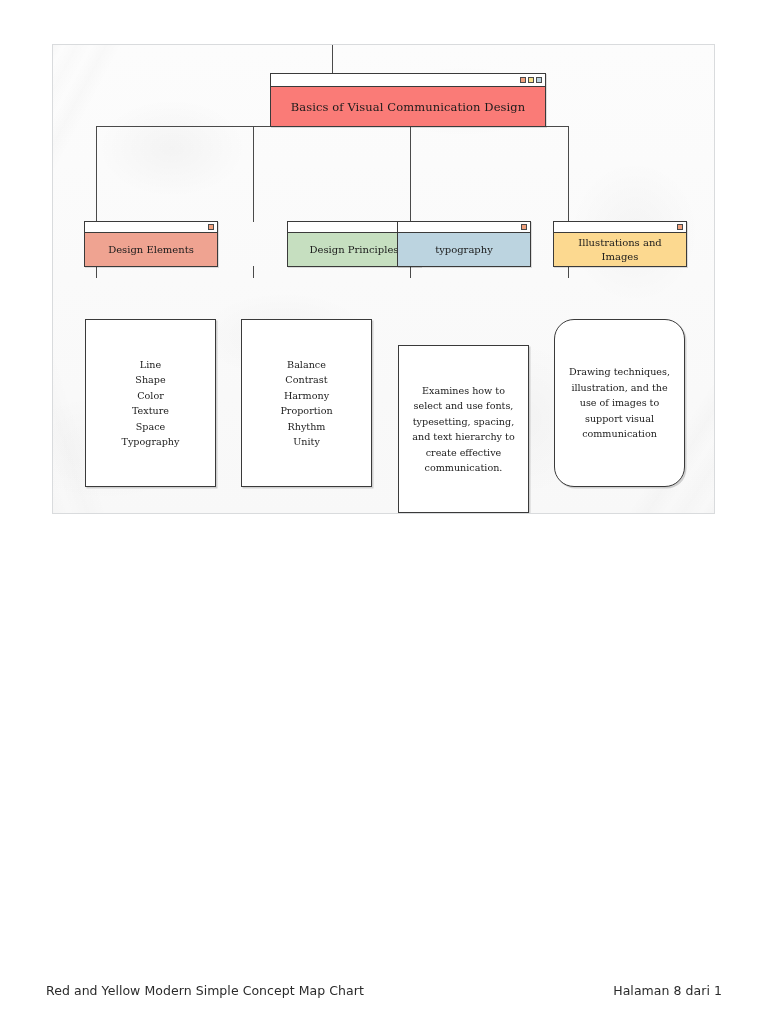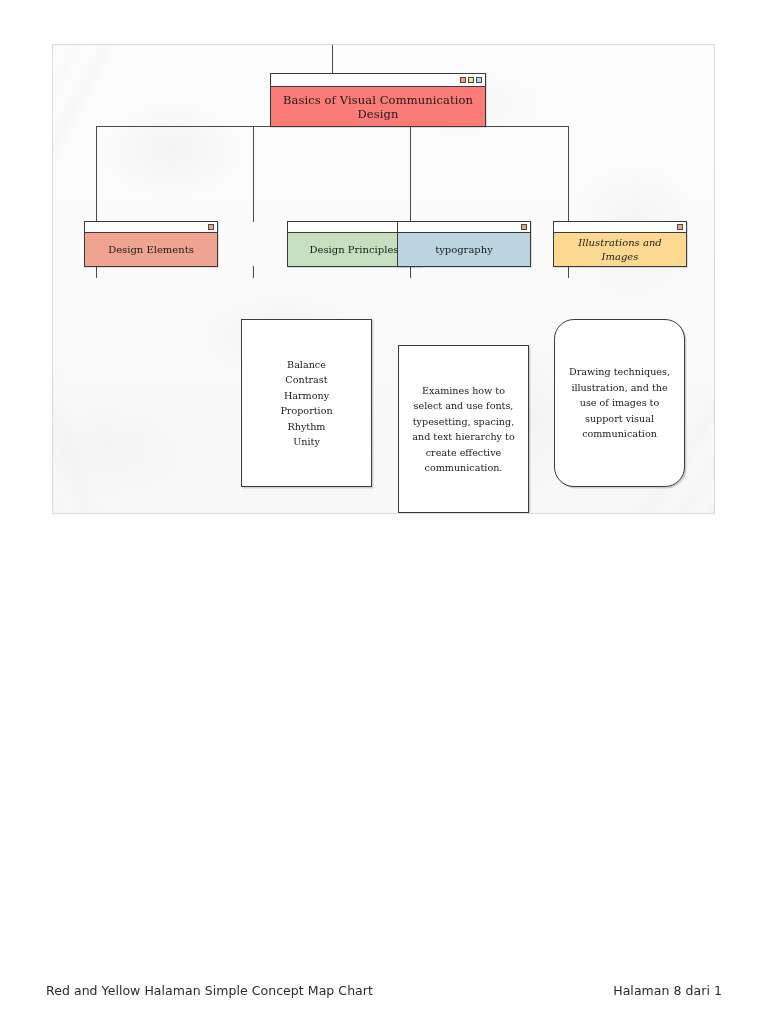--- a/index.html
+++ b/index.html
@@ -86,21 +86,21 @@
     text-align: center;
     box-sizing: border-box;
     font-family: "DejaVu Serif", "Liberation Serif", serif;
     color: #1b1b1b;
   }
 
   
   #node-root {
     left: 217px;
     top: 28px;
-    width: 216px;
+    width: 276px;
     height: 54px;
     z-index: 6;
   }
   #node-root .node-titlebar { height: 13px; }
   #node-root .node-body {
     height: calc(100% - 13px);
     background: #fa7b77;
     font-size: 11.5px;
     letter-spacing: 0.1px;
   }
@@ -114,21 +114,21 @@
   }
   .node-l2 .node-body {
     height: calc(100% - 11px);
     font-size: 10px;
     line-height: 14px;
     padding: 0 6px;
   }
   #node-elements  { left: 31px;  }
   #node-principles{ left: 187px; margin-left: 47px; }
   #node-typography{ left: 344px; }
-  #node-illus     { left: 500px; font-style: italic; }
+  #node-illus     { left: 500px; }
 
   #node-elements  .node-body { background: #efa391; }
   #node-principles .node-body{ background: #c6dfc0; }
   #node-typography .node-body{ background: #bcd4e0; }
   #node-illus     .node-body { background: #fcd990; }
 
   
   .desc {
     position: absolute;
     top: 274px;
@@ -228,20 +228,28 @@
       <div class="node-body">typography</div>
     </div>
 
     <div class="node node-l2" id="node-illus">
       <div class="node-titlebar">
         <span class="wbtn" style="background:#F0A07C;"></span>
       </div>
       <div class="node-body">Illustrations and Images</div>
     </div>
 
+    <div class="desc" id="desc-elements">
+      <div class="desc-text">Line
+Shape
+Color
+Texture
+Space
+Typography</div>
+    </div>
 
     <div class="desc" id="desc-principles">
       <div class="desc-text">Balance
 Contrast
 Harmony
 Proportion
 Rhythm
 Unity</div>
     </div>
 
@@ -249,17 +257,17 @@
       <div class="desc-text">Examines how to select and use fonts, typesetting, spacing, and text hierarchy to create effective communication.</div>
     </div>
 
     <div class="desc" id="desc-illus">
       <div class="desc-text">Drawing techniques, illustration, and the use of images to support visual communication</div>
     </div>
 
   </div>
 
   <div id="footer">
-    <span class="footer-text">Red and Yellow Halaman Simple Concept Map Chart</span>
+    <span class="footer-text">Red and Yellow Modern Simple Concept Map Chart</span>
     <span class="footer-text">Halaman 8 dari 1</span>
   </div>
 
 </div>
 
 </body></html>

